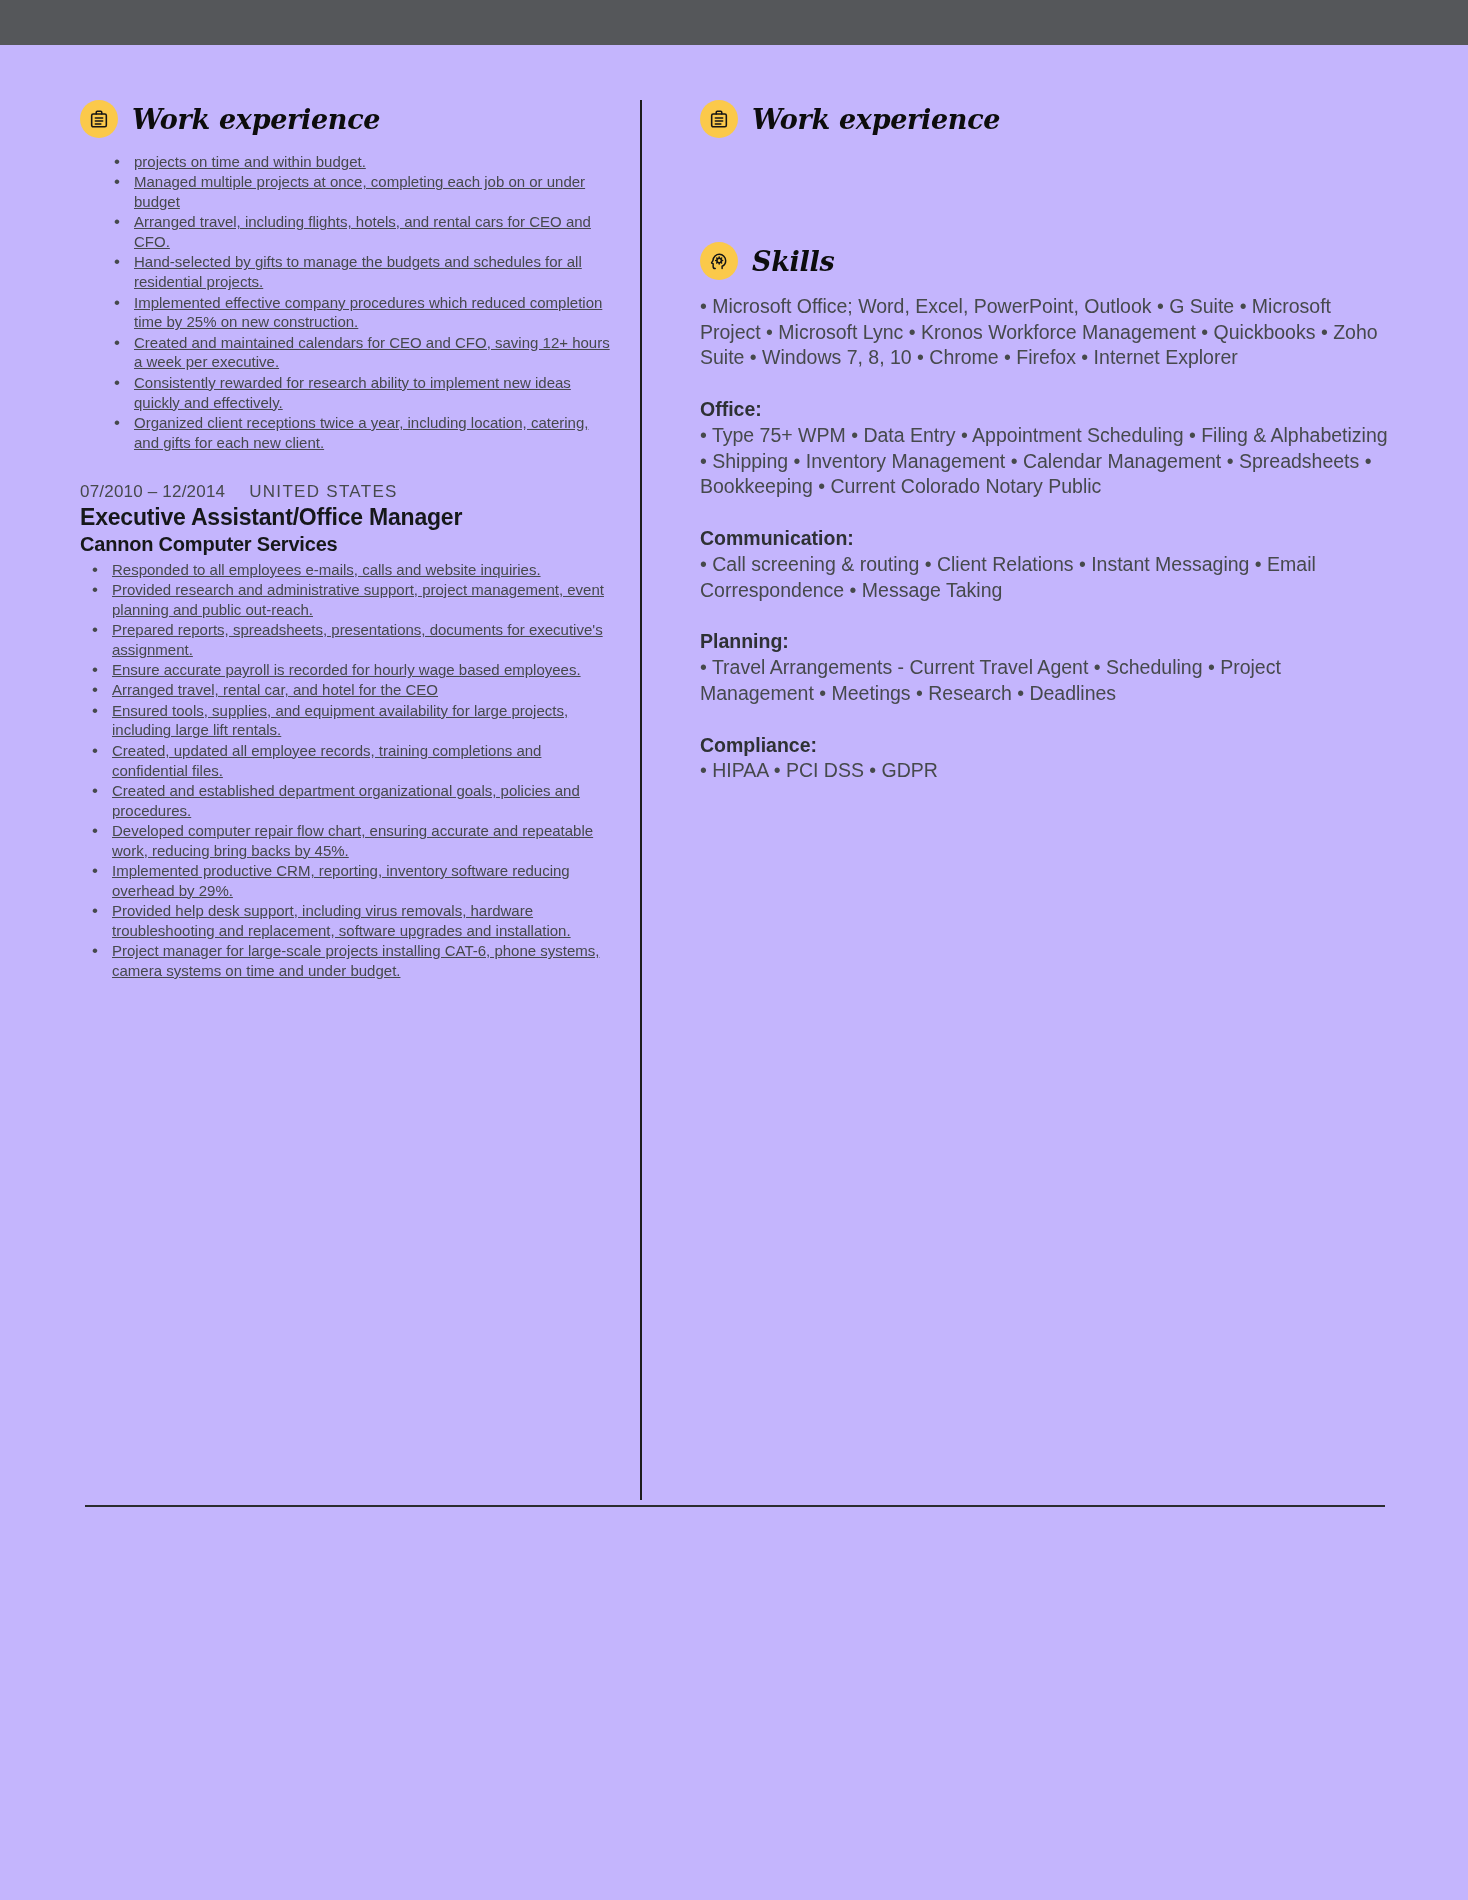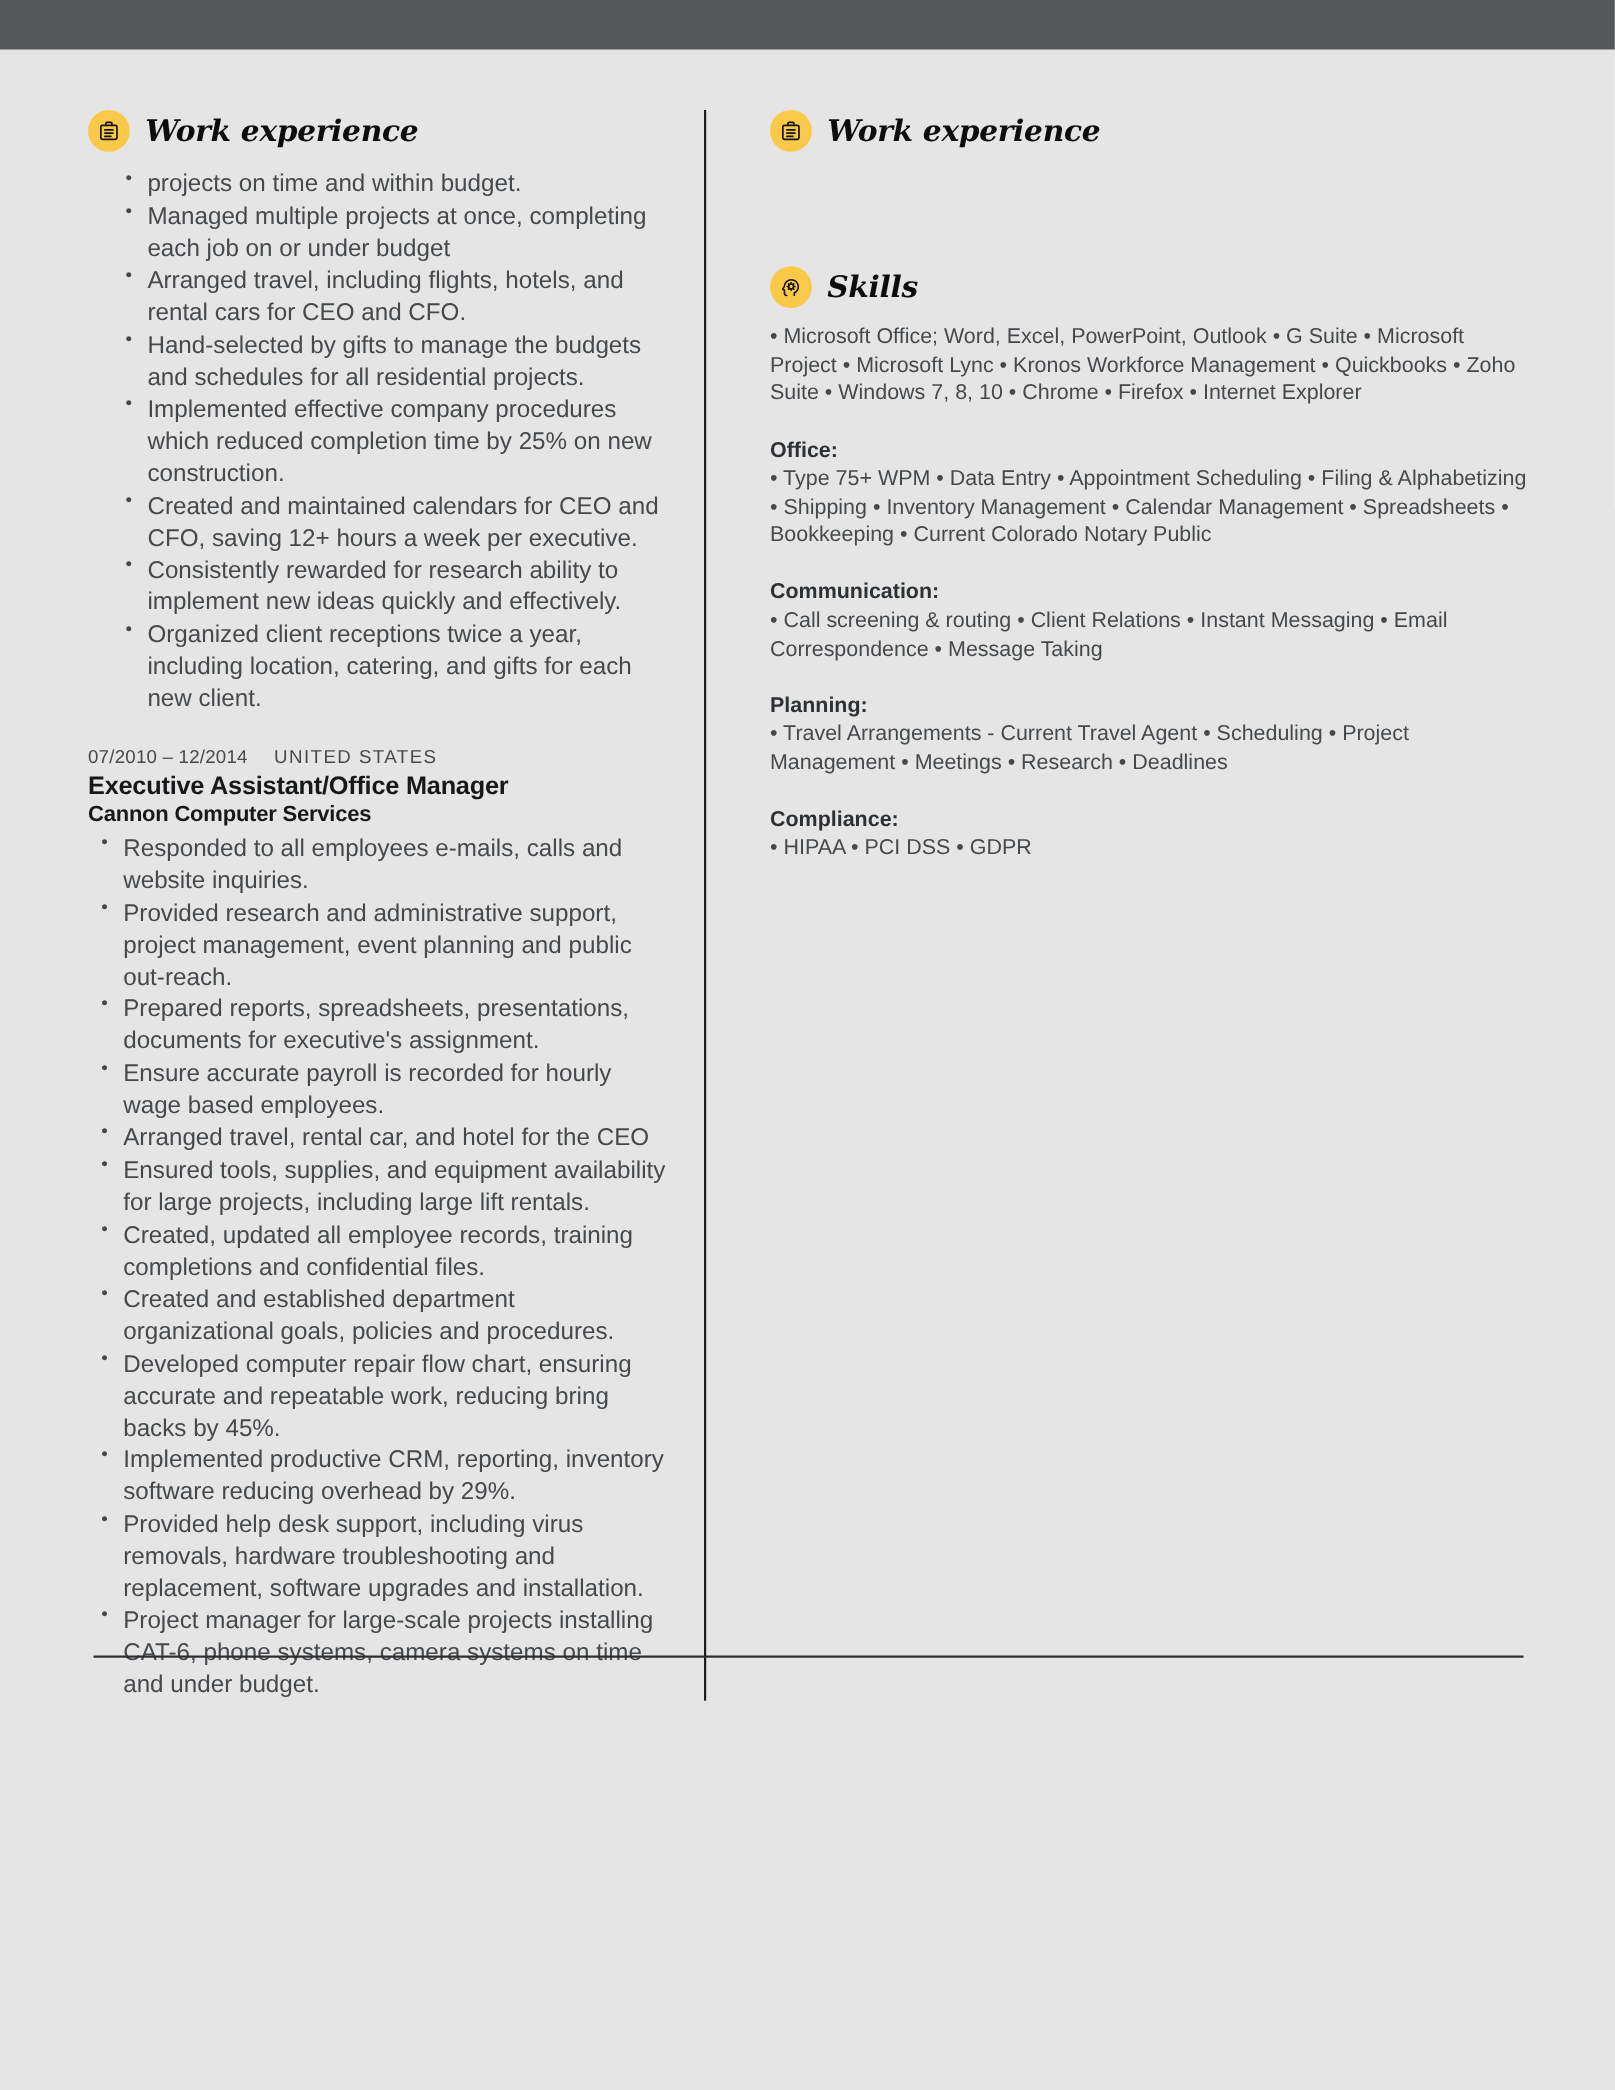--- a/index.html
+++ b/index.html
@@ -13,21 +13,21 @@
     font-family: "Liberation Sans", sans-serif;
     color: #3d4043;
     position: relative;
     overflow: hidden;
   }
 
   .page {
     position: relative;
     width: 1468px;
     height: 1900px;
-    background: #e5e5e5;
+    background: #c4b5fd;
   }
 
   
   .top-bar {
     position: absolute;
     top: 0;
     left: 0;
     width: 1468px;
     height: 45px;
     background: #55575a;
@@ -83,23 +83,24 @@
     font-style: italic;
     font-weight: bold;
     font-size: 27px;
     color: #0d0d0d;
     letter-spacing: -0.3px;
     line-height: 1;
   }
 
   
   .body-text {
-    font-size: 22px;
+    font-size: 15px;
     line-height: 1.32;
     color: #46494c;
+    text-decoration: underline;
   }
   ul.bullets {
     list-style: none;
     margin: 0;
     padding: 0;
   }
   ul.bullets > li {
     position: relative;
     padding-left: 32px;
     margin: 0 0 0.5px 0;

